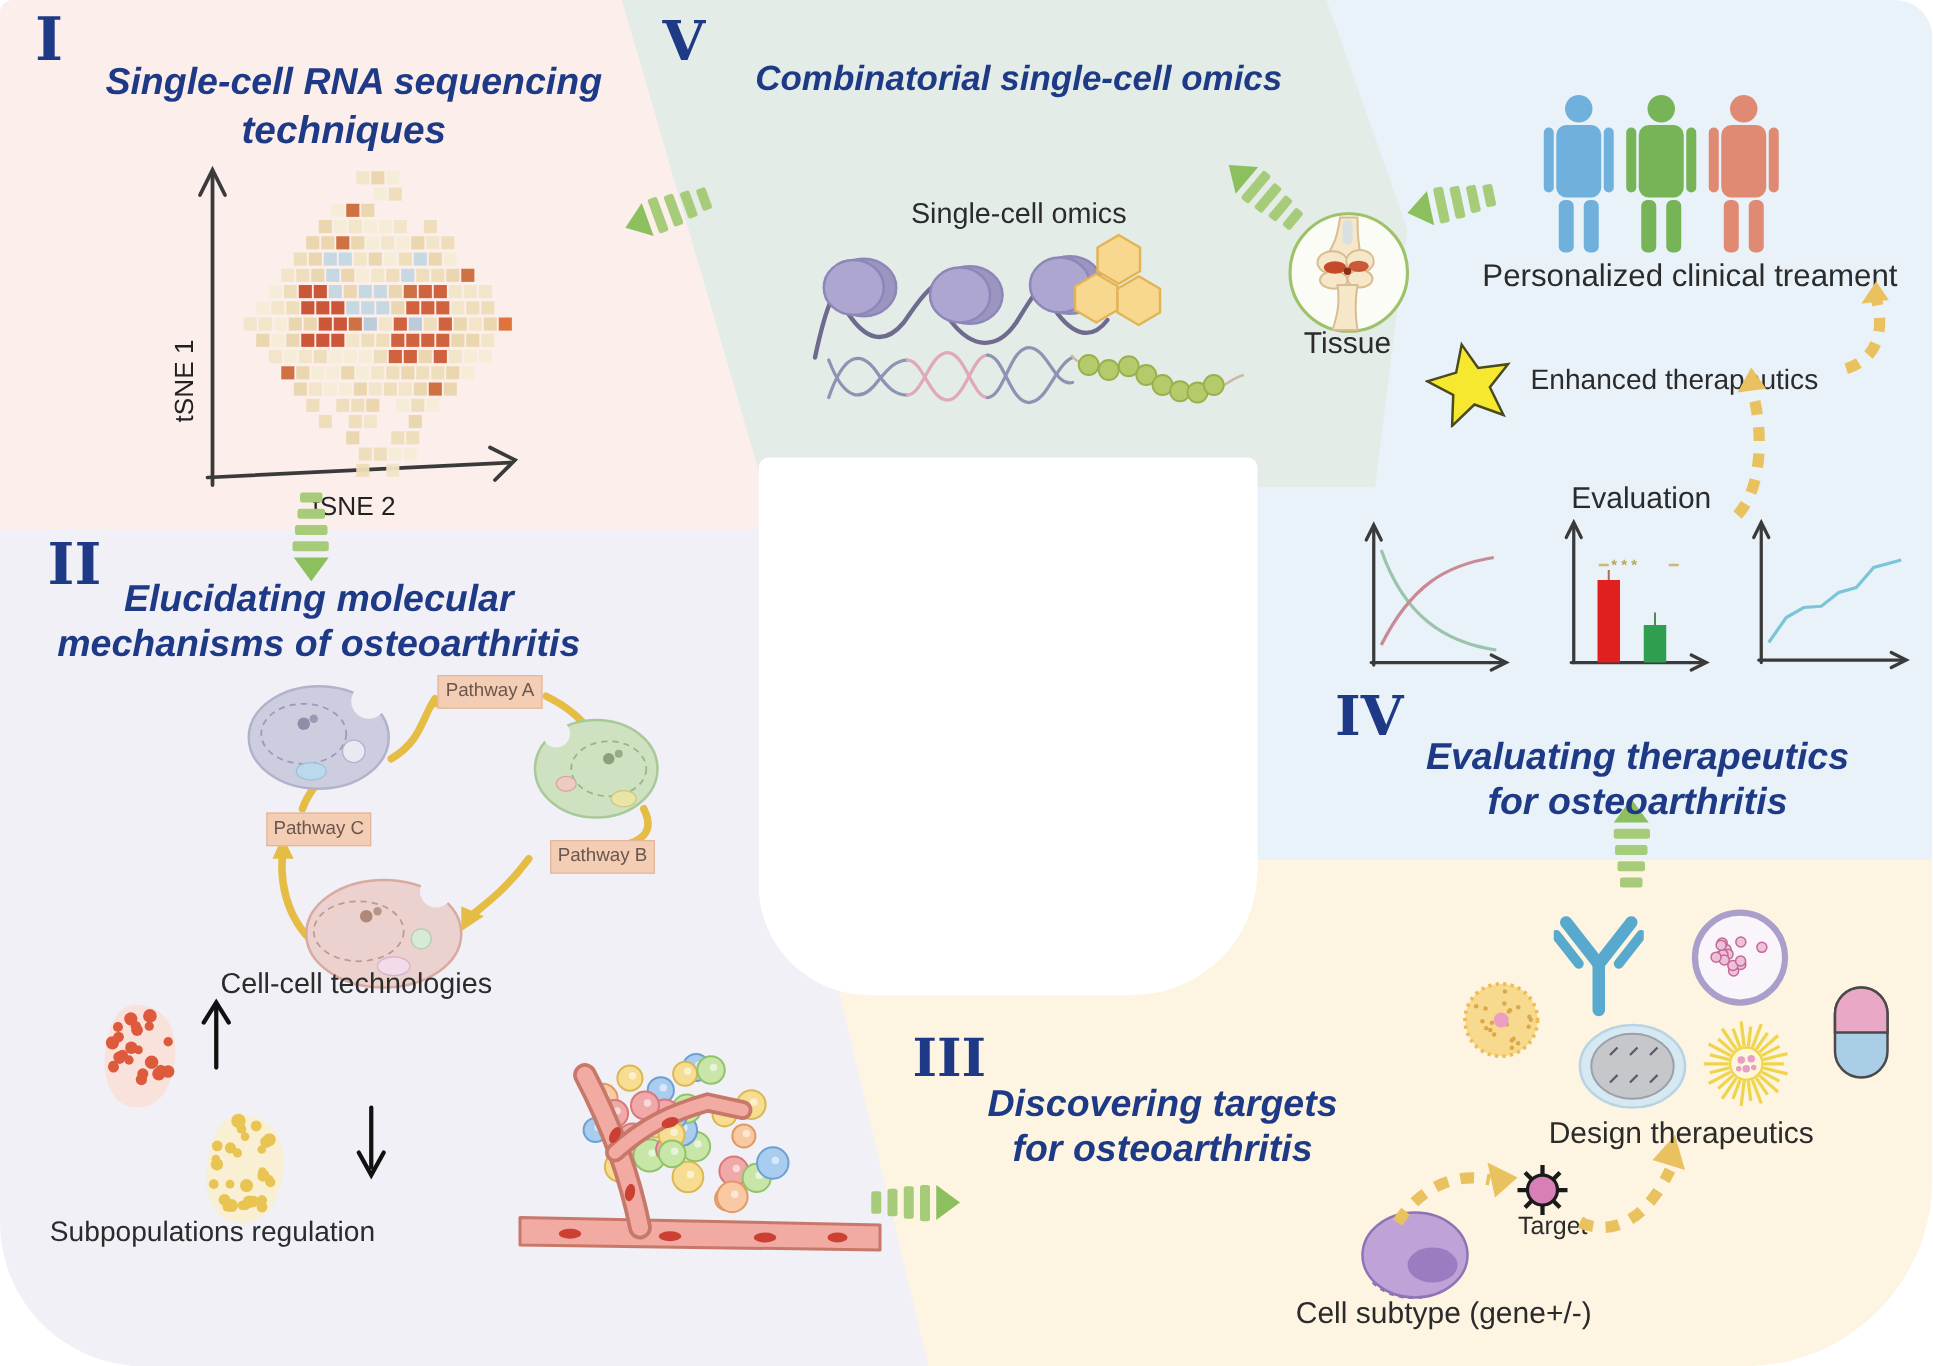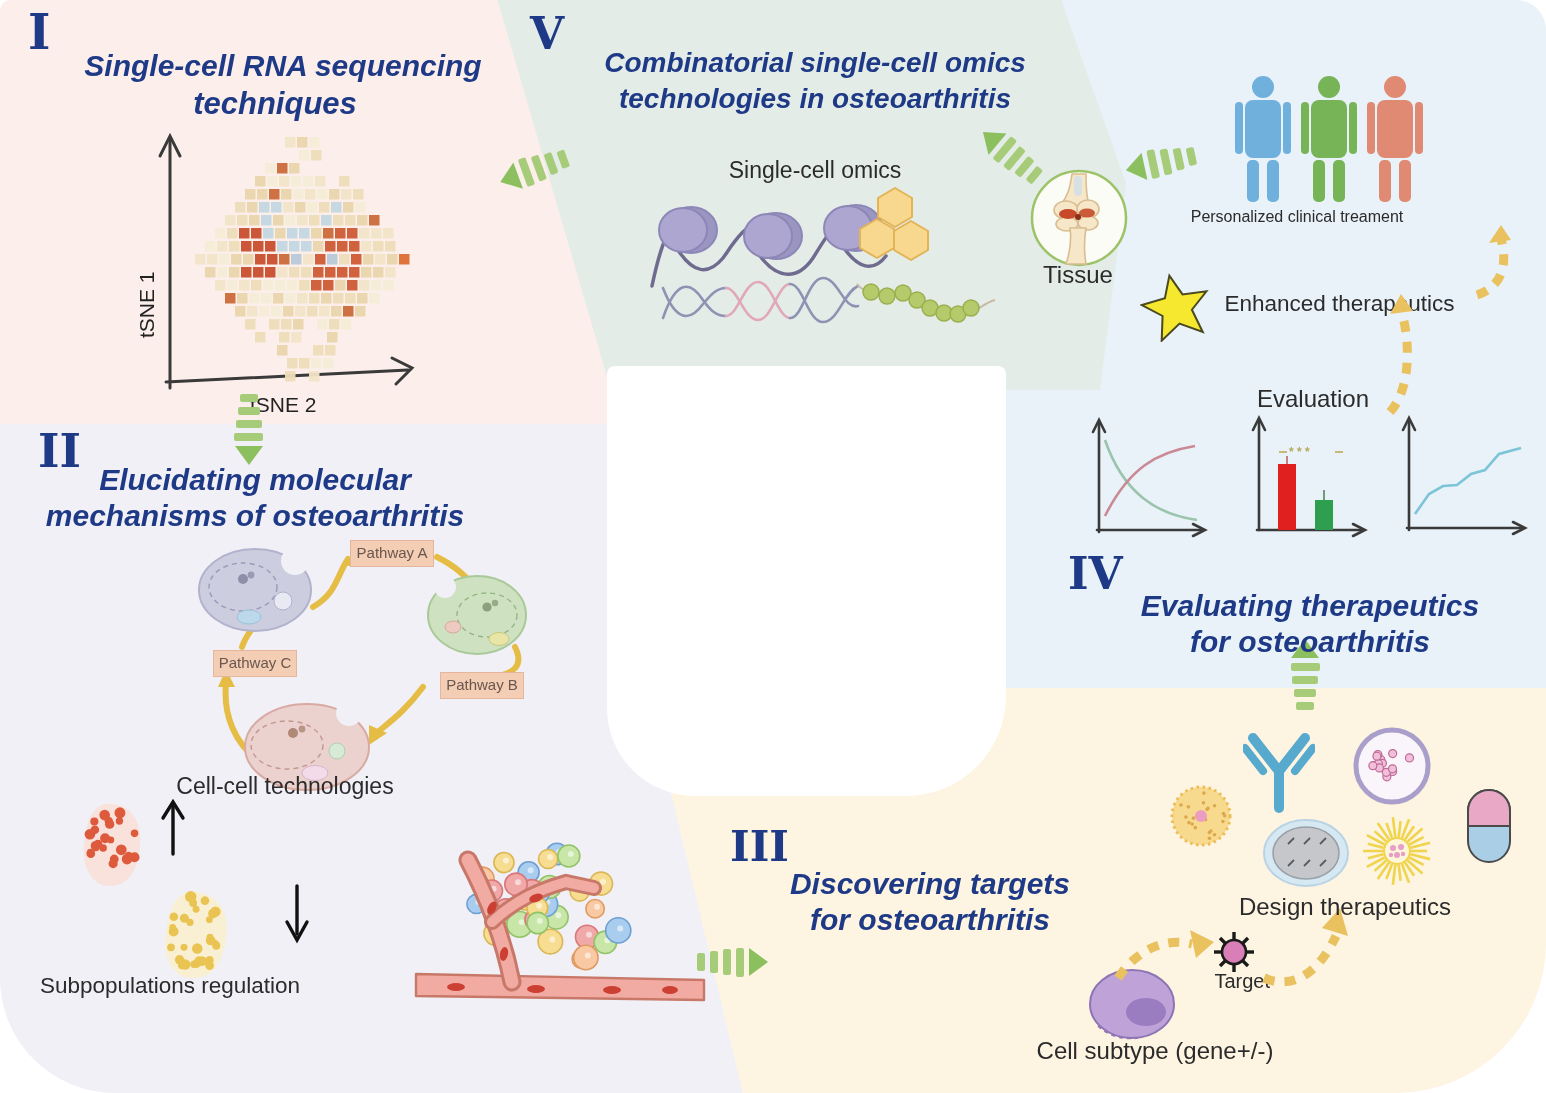--- a/index.html
+++ b/index.html
@@ -263,21 +263,20 @@
   <div class="g-arrow" style="left:1270px;top:660px;transform:rotate(90deg);">
     <span class="head"></span>
       <span class="d d1"></span>
       <span class="d d2"></span>
       <span class="d d3"></span>
       <span class="d d4"></span>
   </div>
 
   <div class="numeral" style="left:530px;top:12px;font-size:44px;">V</div>
   <div class="title" style="left:545px;top:46px;width:540px;font-size:28px;">Combinatorial single-cell omics</div>
-  <div class="title" style="left:545px;top:82px;width:540px;font-size:28px;">technologies in osteoarthritis</div>
   <div class="cap" style="left:695px;top:158px;width:240px;font-size:23px;">Single-cell omics</div>
 
   <div class="abs" style="left:648px;top:186px;">
     <svg width="245" height="112">
       <g stroke="#6f6b8e" stroke-width="3.5" fill="none" stroke-linecap="round">
         <path d="M4,100 C12,62 20,36 38,32"></path>
         <path d="M30,64 C45,87 60,90 75,72 C85,58 96,38 118,33"></path>
         <path d="M112,70 C130,94 150,94 165,72 C175,56 185,38 198,32"></path>
         <path d="M196,62 C210,82 225,87 238,70"></path>
       </g>
@@ -377,21 +376,21 @@
       <g fill="#e08a74">
           <circle cx="31" cy="12" r="11"></circle>
           <rect x="3" y="27" width="8" height="52" rx="4"></rect>
       <rect x="51" y="27" width="8" height="52" rx="4"></rect>
           <rect x="13" y="25" width="36" height="58" rx="8"></rect>
       <rect x="15" y="85" width="12" height="42" rx="5"></rect>
           <rect x="35" y="85" width="12" height="42" rx="5"></rect>
         </g>
     </svg>
   </div>
-  <div class="cap" style="left:1112px;top:208px;width:370px;font-size:16px;">Personalized clinical treament</div>
+  <div class="cap" style="left:1148px;top:208px;width:370px;font-size:25px;text-align:right;">Personalized clinical treament</div>
 
   <div class="abs" style="left:1140px;top:272px;">
     <svg width="72" height="70">
       <polygon points="36,3 45,24 69,26 51,41 57,65 36,52 15,65 21,41 3,26 27,24" fill="#f6e82e" stroke="#4a4a20" stroke-width="2" transform="rotate(-12 36 35)"></polygon>
     </svg>
   </div>
   <div class="cap" style="left:1202px;top:292px;width:275px;font-size:22.5px;">Enhanced therapeutics</div>
 
   <div class="abs" style="left:1462px;top:225px;">
     <svg width="62" height="76">

